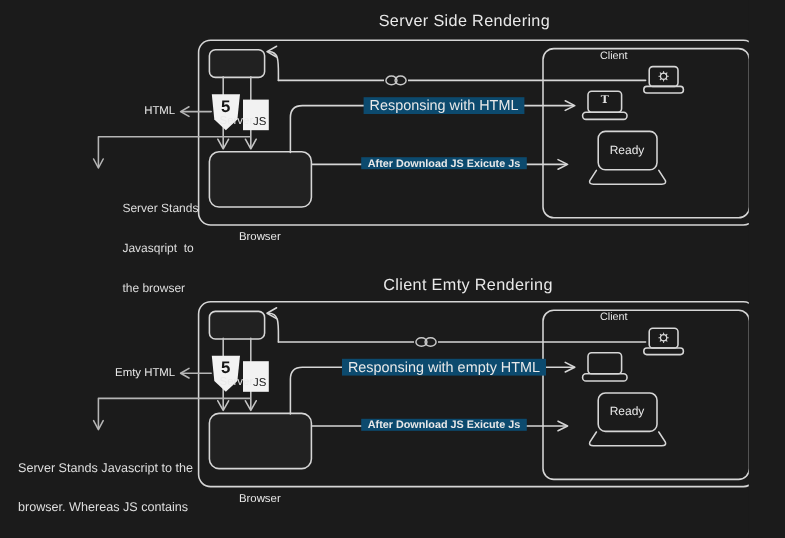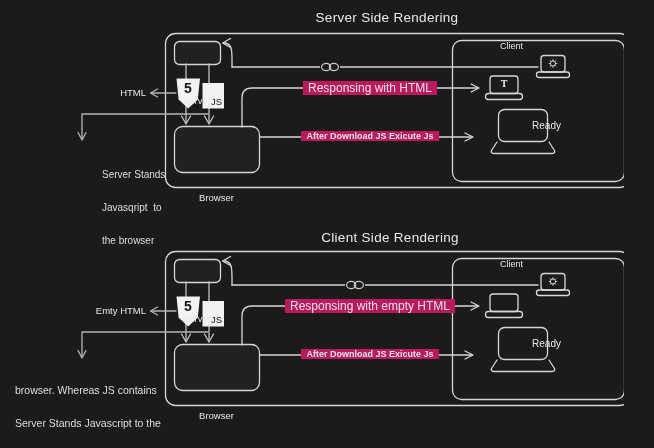--- a/index.html
+++ b/index.html
@@ -5,30 +5,30 @@
   html,body{margin:0;padding:0;background:#1b1b1b;}
   .canvas{position:relative;width:624px;height:448px;background:#1b1b1b;overflow:hidden;
           font-family:"Liberation Sans",sans-serif;color:#e9e9e9;}
   svg{position:absolute;left:0;top:0;}
   .t{position:absolute;color:#e9e9e9;}
   .title{width:280px;text-align:center;font-size:13.5px;letter-spacing:.3px;}
   .boxlbl{display:flex;align-items:center;justify-content:center;font-size:9.5px;margin-top:48px;}
   .clientlbl{width:106px;text-align:left;font-size:9px;}
   .leftlbl{text-align:right;font-size:9.5px;}
   .flow{text-align:center;}
-  .flow span{background:#be185d;padding:0 5px;}
+  .flow span{background:#0c4a6e;padding:0 5px;}
   .resp{width:236px;font-size:12px;}
   .after{width:240px;font-size:9px;font-weight:bold;}
   .note{font-size:10px;line-height:11px;white-space:pre;color:#dedede;}
   .bignote{font-size:10.5px;line-height:11px;white-space:pre;color:#dedede;}
   .icon5{width:24px;text-align:center;font-size:14px;font-weight:bold;color:#161616;}
   .iconjs{width:20px;text-align:right;font-size:9.5px;font-weight:normal;color:#161616;}
   .tletter{width:28px;text-align:center;font-size:9px;font-weight:bold;
            font-family:"DejaVu Serif",serif;color:#e0e0e0;}
-  .ready{width:49px;text-align:center;font-size:10px;padding-left:24px;}
+  .ready{width:49px;text-align:center;font-size:10px;}
 </style>
 </head>
 <body>
 
 <div class="canvas">
 
   <svg width="654" height="448" viewBox="0 0 654 448">
     <defs>
       <g id="skel" stroke="#d6d6d6" stroke-width="1.3" fill="none" stroke-linecap="round" stroke-linejoin="round">
 
@@ -120,33 +120,33 @@
     <div class="t tletter" style="left:490px;top:79px;">T</div>
     <div class="t ready" style="left:498px;top:120px;">Ready</div>
     <div class="t note" style="left:58px;top:147px;margin-left:44px;">
       <div>Server Stands</div>
       <div>Javasqript  to</div>
       <div>the browser</div>
     </div>
   </div>
 
   <div>
-    <div class="t title" style="left:250px;top:230px;">Client Side Rendering</div>
+    <div class="t title" style="left:250px;top:230px;">Client Emty Rendering</div>
     <div class="t boxlbl" style="left:174px;top:259px;width:46px;height:23px;">Server</div>
     <div class="t clientlbl" style="left:500px;top:259px;">Client</div>
     <div class="t boxlbl" style="left:174px;top:344px;width:85px;height:46px;">Browser</div>
     <div class="t leftlbl" style="left:80px;top:305px;width:66px;">Emty HTML</div>
     <div class="t icon5" style="left:176px;top:298px;">5</div>
     <div class="t iconjs" style="left:202px;top:314px;">JS</div>
     <div class="t flow resp" style="left:252px;top:299px;"><span>Responsing with empty HTML</span></div>
     <div class="t flow after" style="left:250px;top:349px;"><span>After Download JS Exicute Js</span></div>
     <div class="t ready" style="left:498px;top:338px;">Ready</div>
     <div class="t bignote" style="left:15px;top:363px;">
+      <div>Server Stands Javascript to the</div>
       <div>browser. Whereas JS contains</div>
-      <div>Server Stands Javascript to the</div>
       
       
       
       
       
     </div>
   </div>
 
 </div>
 

